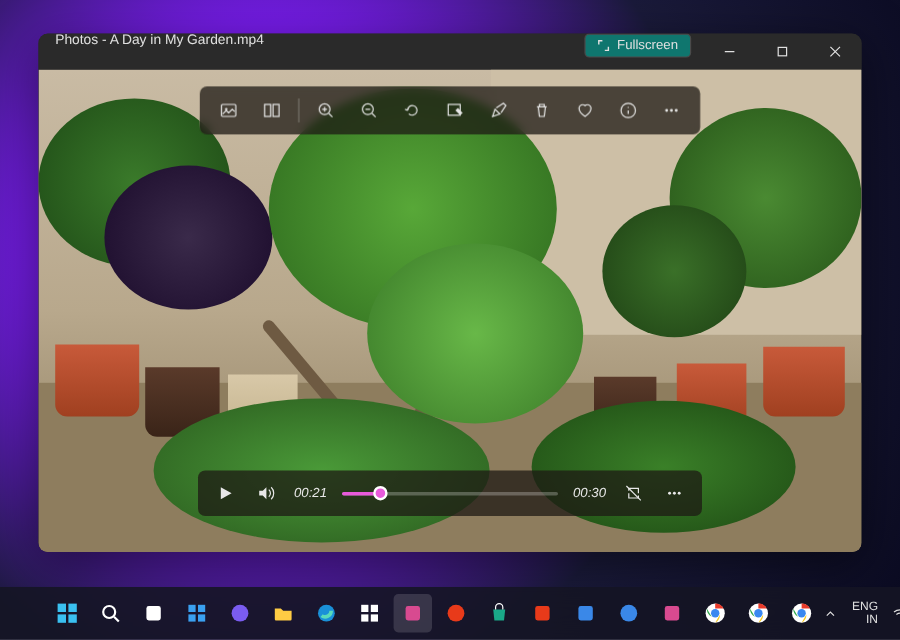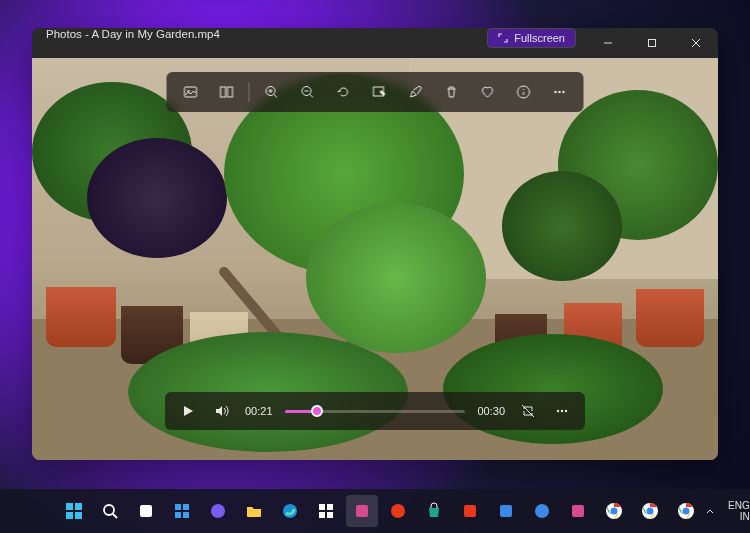--- a/index.html
+++ b/index.html
@@ -21,21 +21,21 @@
 .titlebar {
   height: 30px;
   background: #2a2a2a;
   display: flex; align-items: flex-start;
   color: #e0e0e0;
   font-size: 11.5px;
   padding-left: 14px;
 }
 .titlebar-title { flex: 1; }
 .fullscreen-btn {
-  background: #4c1d95;
+  background: #0f766e;
   border: 1px solid #4a4a4a;
   border-radius: 4px;
   color: #e0e0e0;
   font-size: 11px;
   padding: 3px 10px;
   display: flex; align-items: center; gap: 6px;
   margin-right: 10px;
   cursor: pointer;
 }
 .winbtn {
@@ -76,21 +76,21 @@
 }
 .tdiv { width:1px; height:20px; background:rgba(255,255,255,0.25); }
 .playerbar {
   position:absolute;
   bottom:30px; left:50%; transform:translateX(-50%);
   width: 420px;
   background: rgba(30,25,20,0.75);
   border-radius:6px;
   padding:8px 12px;
   display:flex; align-items:center; gap:12px;
-  color:#e8e8e8; font-size:11px;
+  color:#e8e8e8; font-size:11px;font-style:italic;
 }
 .pbtn {
   width:22px; height:22px;
   display:flex; align-items:center; justify-content:center;
   cursor:pointer; color:#e8e8e8;
 }
 .timeline {
   flex:1; position:relative; height:16px;
   display:flex; align-items:center; cursor:pointer;
 }
@@ -106,21 +106,21 @@
   position:absolute; width:12px; height:12px;
   border-radius:50%; background:#e85adb;
   border:2px solid #fff;
   transform:translateX(-50%);
 }
 
 .taskbar {
   position:absolute; left:0; right:0; bottom:0; height:44px;
   background: rgba(20,20,35,0.88);
   backdrop-filter: blur(10px);
-  display:flex; align-items:center;padding-left:18px;
+  display:flex; align-items:center;
 }
 .tb-center { flex:1; display:flex; justify-content:center; gap:4px; padding-left:40px;}
 .tb-icon {
   width:32px; height:32px; border-radius:4px;
   display:flex; align-items:center; justify-content:center;
   cursor:pointer;
 }
 .tb-tray {
   display:flex; align-items:center; gap:10px;
   padding-right:12px; color:#e0e0e0; font-size:10px;

